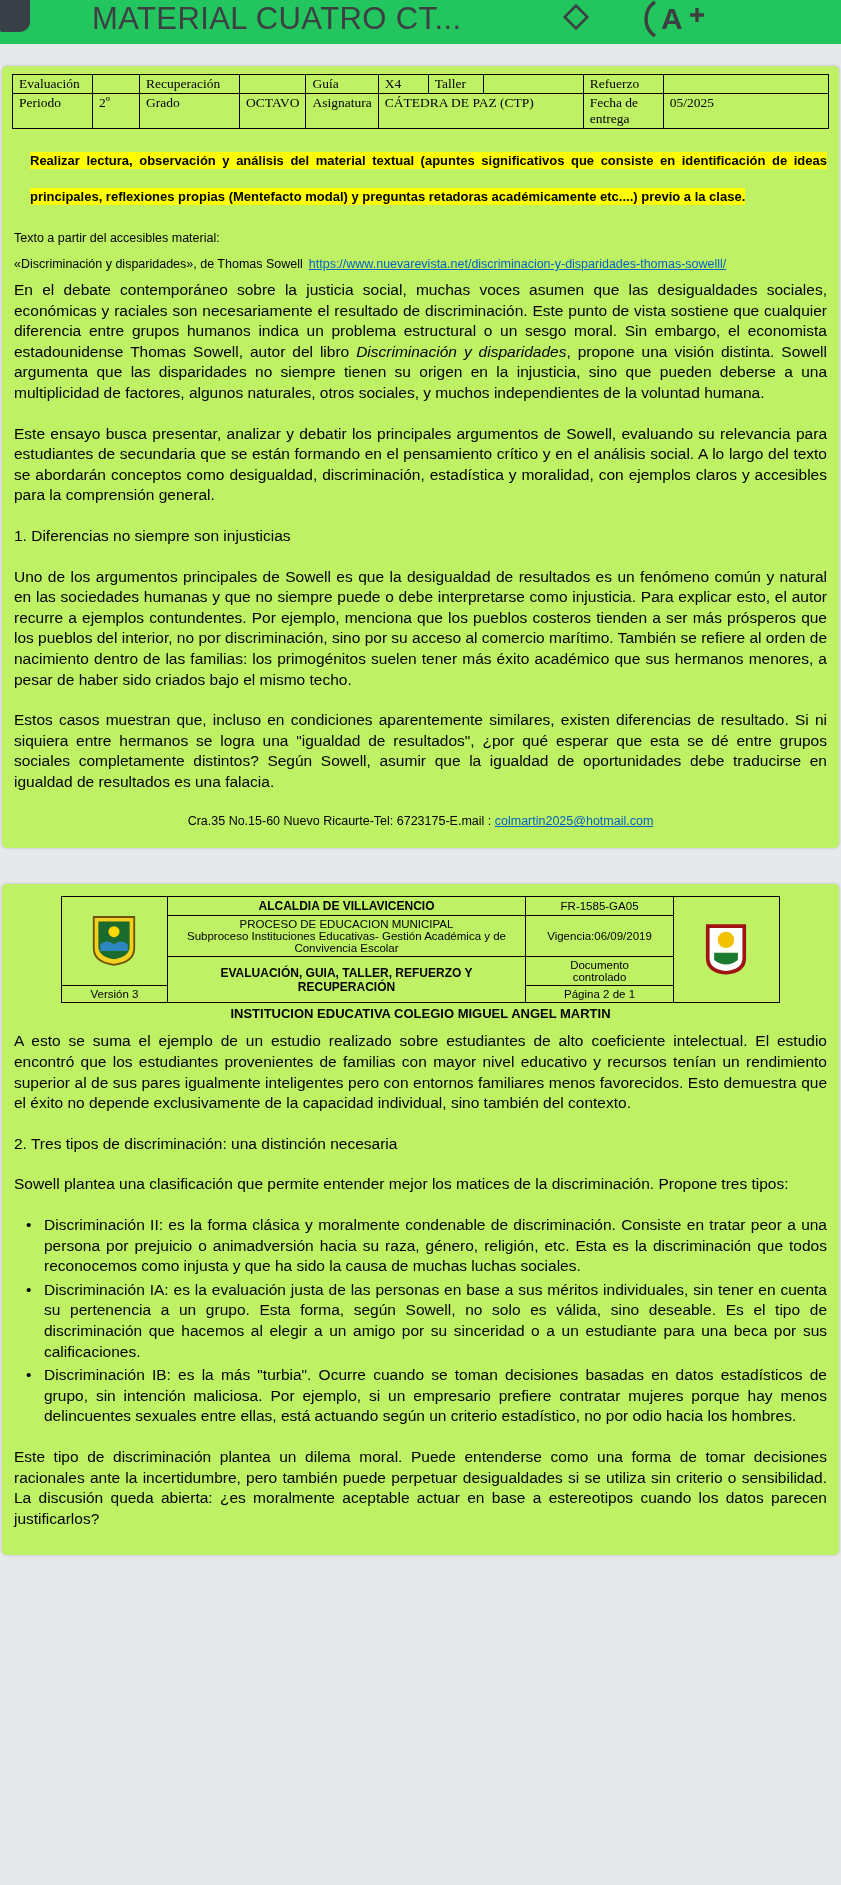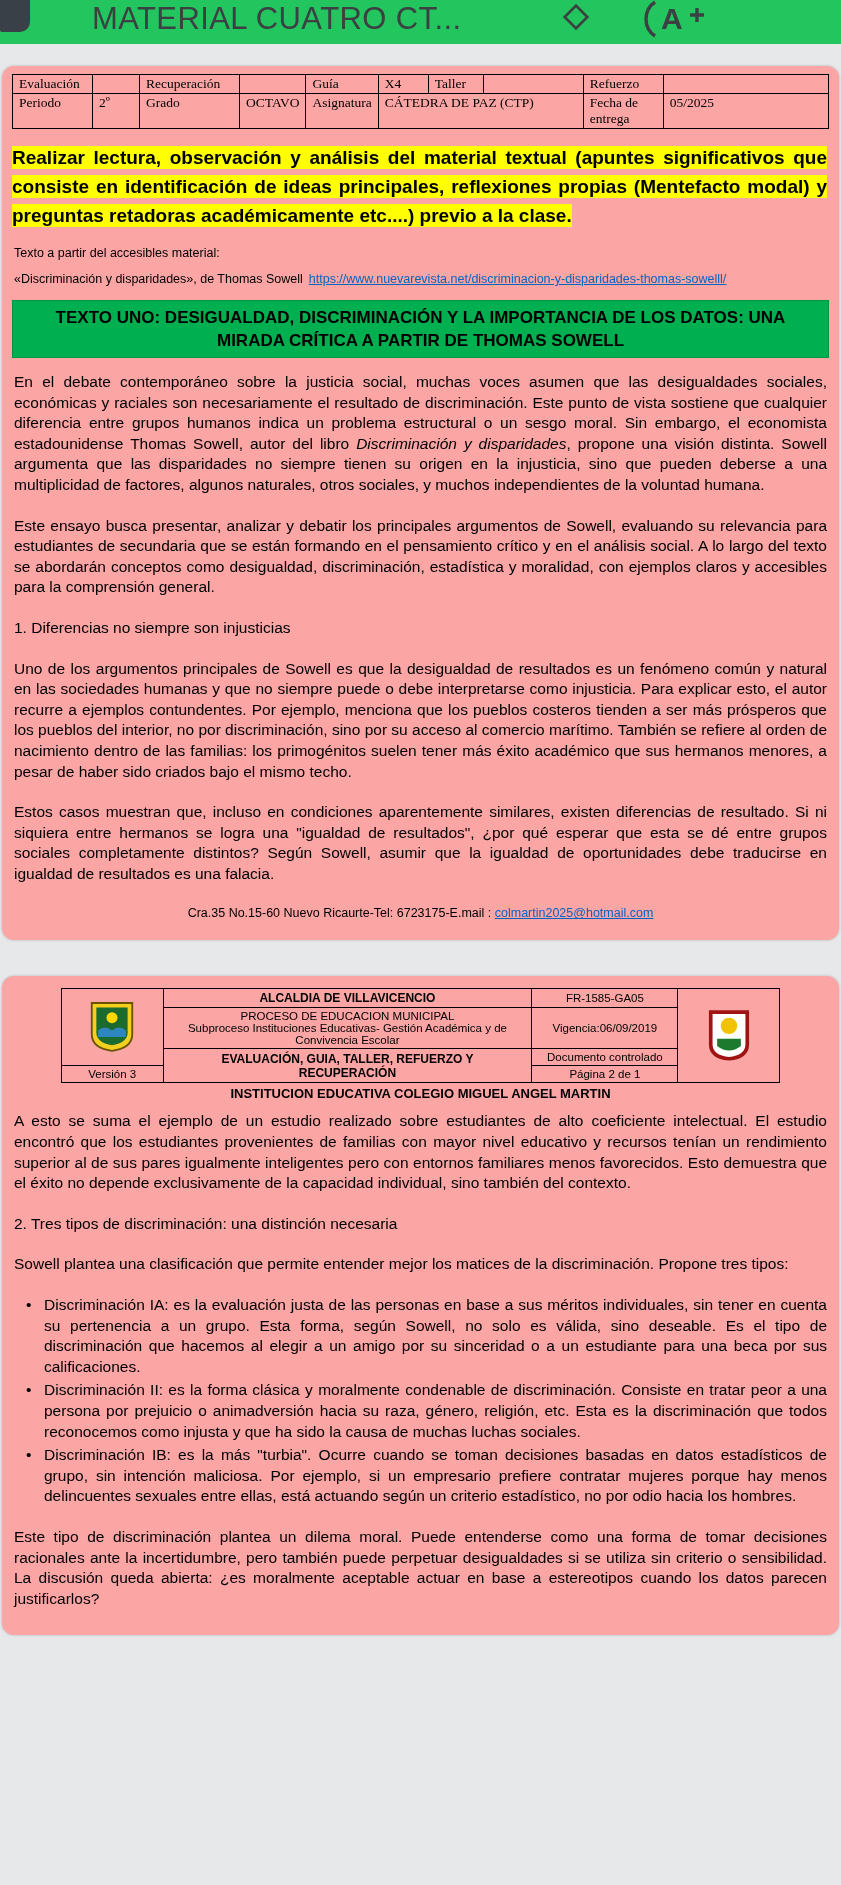--- a/index.html
+++ b/index.html
@@ -40,46 +40,46 @@
     position:absolute;
     right:130px; top:-2px;
     display:flex;
     gap:46px;
     align-items:center;
   }
   .appbar-actions svg{display:block;}
   
   .viewer{padding:22px 2px 0 2px;}
   .page{
-    background:#fca5a5;
-    border-radius:12px;
+    background:#bef264;
+    border-radius:5px;
     box-shadow:0 0 3px rgba(0,0,0,.22);
     padding:8px 10px 20px 10px;
     margin-bottom:36px;
   }
   
   table.info{
     border-collapse:collapse;
     width:100%;
     font-family:"Liberation Serif", serif;
     font-size:13.5px;
     margin-bottom:14px;
   }
   table.info td{
     border:1px solid #000;
     padding:1px 6px;
     vertical-align:top;
   }
   
   .assignment{
-    font-size:19px;
+    font-size:13px;
     font-weight:bold;
-    line-height:29px;
+    line-height:36px;
     text-align:justify;
-    margin:0 2px 16px 0;
+    margin:0 2px 16px 18px;
   }
   .hl{background:#ffff00;padding:1px 0;}
   .small-line{font-size:12.5px;margin:0 2px 12px 2px;}
   .source-line{font-size:12.5px;margin:0 2px 9px 2px;}
   .source-label{margin-right:18px;}
   a.link, .link{
     color:#0563c1;
     text-decoration:underline;
     cursor:pointer;
     font-size:12.5px;
@@ -124,21 +124,21 @@
   
   table.hdr2{
     border-collapse:collapse;
     width:88%;
     margin:4px auto 2px auto;
     font-size:11.5px;
     table-layout:fixed;
   }
   table.hdr2 td{
     border:1px solid #000;
-    padding:2px 10px;
+    padding:2px 16px;
     text-align:center;
     vertical-align:middle;
   }
   .hdr2 .b{font-weight:bold;font-size:12px;}
   .logo-cell{width:13%;}
   .mid-cell{width:55%;}
   .right-cell{width:20%;}
   .institucion{
     text-align:center;
     font-weight:bold;
@@ -225,21 +225,20 @@
     </tbody>
       </table>
 
     <p class="assignment"><span class="hl">Realizar lectura, observación y análisis del material textual (apuntes significativos que consiste en identificación de ideas principales, reflexiones propias (Mentefacto modal) y preguntas retadoras académicamente etc....) previo a la clase.</span></p>
 
     <p class="small-line">Texto a partir del accesibles material:</p>
 
 
     <p class="source-line"><span class="source-label" style="margin-right:6px">«Discriminación y disparidades», de Thomas Sowell</span><a class="link">https://www.nuevarevista.net/discriminacion-y-disparidades-thomas-sowelll/</a></p>
 
-    <div class="section-green">TEXTO UNO: DESIGUALDAD, DISCRIMINACIÓN Y LA IMPORTANCIA DE LOS DATOS: UNA MIRADA CRÍTICA A PARTIR DE THOMAS SOWELL</div>
 
     <p class="para"><span>En el debate contemporáneo sobre la justicia social, muchas voces asumen que las desigualdades sociales, económicas y raciales son necesariamente el resultado de discriminación. Este punto de vista sostiene que cualquier diferencia entre grupos humanos indica un problema estructural o un sesgo moral. Sin embargo, el economista estadounidense Thomas Sowell, autor del libro </span><span class="i">Discriminación y disparidades</span><span>, propone una visión distinta. Sowell argumenta que las disparidades no siempre tienen su origen en la injusticia, sino que pueden deberse a una multiplicidad de factores, algunos naturales, otros sociales, y muchos independientes de la voluntad humana.</span></p>
 
     <p class="para">Este ensayo busca presentar, analizar y debatir los principales argumentos de Sowell, evaluando su relevancia para estudiantes de secundaria que se están formando en el pensamiento crítico y en el análisis social. A lo largo del texto se abordarán conceptos como desigualdad, discriminación, estadística y moralidad, con ejemplos claros y accesibles para la comprensión general.</p>
 
     <p class="subhead">1. Diferencias no siempre son injusticias</p>
 
     <p class="para">Uno de los argumentos principales de Sowell es que la desigualdad de resultados es un fenómeno común y natural en las sociedades humanas y que no siempre puede o debe interpretarse como injusticia. Para explicar esto, el autor recurre a ejemplos contundentes. Por ejemplo, menciona que los pueblos costeros tienden a ser más prósperos que los pueblos del interior, no por discriminación, sino por su acceso al comercio marítimo. También se refiere al orden de nacimiento dentro de las familias: los primogénitos suelen tener más éxito académico que sus hermanos menores, a pesar de haber sido criados bajo el mismo techo.</p>
 
     <p class="para">Estos casos muestran que, incluso en condiciones aparentemente similares, existen diferencias de resultado. Si ni siquiera entre hermanos se logra una "igualdad de resultados", ¿por qué esperar que esta se dé entre grupos sociales completamente distintos? Según Sowell, asumir que la igualdad de oportunidades debe traducirse en igualdad de resultados es una falacia.</p>
@@ -292,21 +291,21 @@
 
     <div class="institucion">INSTITUCION EDUCATIVA COLEGIO MIGUEL ANGEL MARTIN</div>
 
     <p class="para">A esto se suma el ejemplo de un estudio realizado sobre estudiantes de alto coeficiente intelectual. El estudio encontró que los estudiantes provenientes de familias con mayor nivel educativo y recursos tenían un rendimiento superior al de sus pares igualmente inteligentes pero con entornos familiares menos favorecidos. Esto demuestra que el éxito no depende exclusivamente de la capacidad individual, sino también del contexto.</p>
 
     <p class="subhead">2. Tres tipos de discriminación: una distinción necesaria</p>
 
     <p class="para">Sowell plantea una clasificación que permite entender mejor los matices de la discriminación. Propone tres tipos:</p>
 
     <ul class="bullets">
+      <li>Discriminación II: es la forma clásica y moralmente condenable de discriminación. Consiste en tratar peor a una persona por prejuicio o animadversión hacia su raza, género, religión, etc. Esta es la discriminación que todos reconocemos como injusta y que ha sido la causa de muchas luchas sociales.</li>
       <li>Discriminación IA: es la evaluación justa de las personas en base a sus méritos individuales, sin tener en cuenta su pertenencia a un grupo. Esta forma, según Sowell, no solo es válida, sino deseable. Es el tipo de discriminación que hacemos al elegir a un amigo por su sinceridad o a un estudiante para una beca por sus calificaciones.</li>
-      <li>Discriminación II: es la forma clásica y moralmente condenable de discriminación. Consiste en tratar peor a una persona por prejuicio o animadversión hacia su raza, género, religión, etc. Esta es la discriminación que todos reconocemos como injusta y que ha sido la causa de muchas luchas sociales.</li>
       <li>Discriminación IB: es la más "turbia". Ocurre cuando se toman decisiones basadas en datos estadísticos de grupo, sin intención maliciosa. Por ejemplo, si un empresario prefiere contratar mujeres porque hay menos delincuentes sexuales entre ellas, está actuando según un criterio estadístico, no por odio hacia los hombres.</li>
     </ul>
 
     <p class="para" style="margin-bottom:6px">Este tipo de discriminación plantea un dilema moral. Puede entenderse como una forma de tomar decisiones racionales ante la incertidumbre, pero también puede perpetuar desigualdades si se utiliza sin criterio o sensibilidad. La discusión queda abierta: ¿es moralmente aceptable actuar en base a estereotipos cuando los datos parecen justificarlos?</p>
 
   </div>
 </div>
 
 </body></html>

